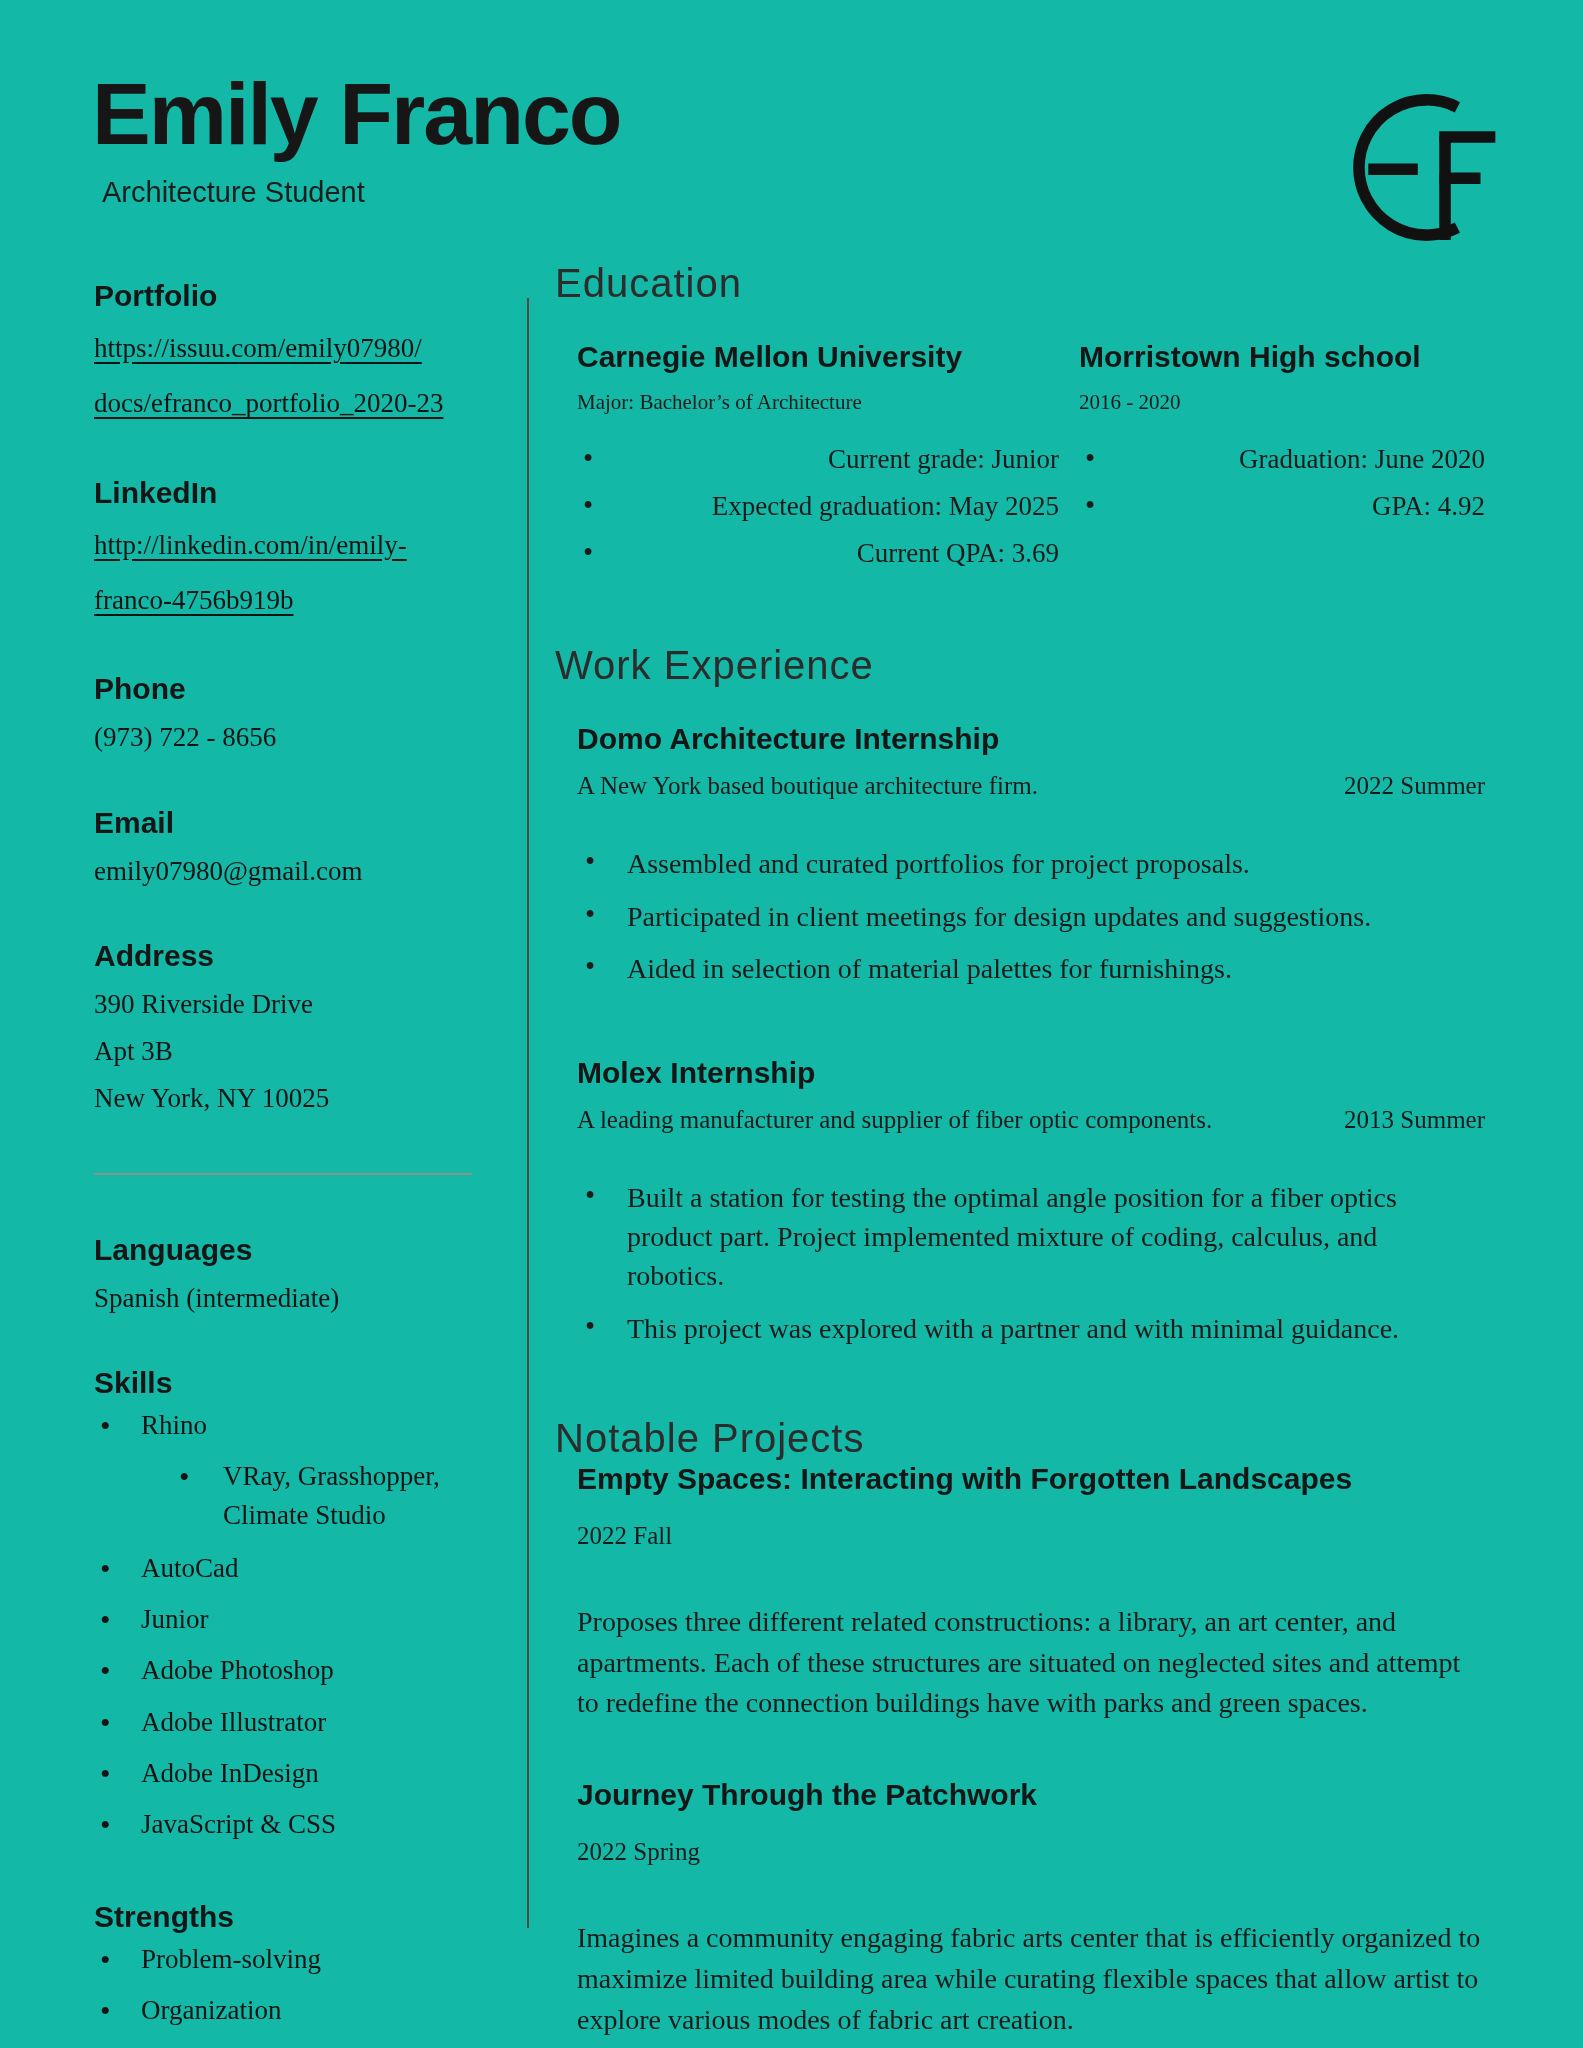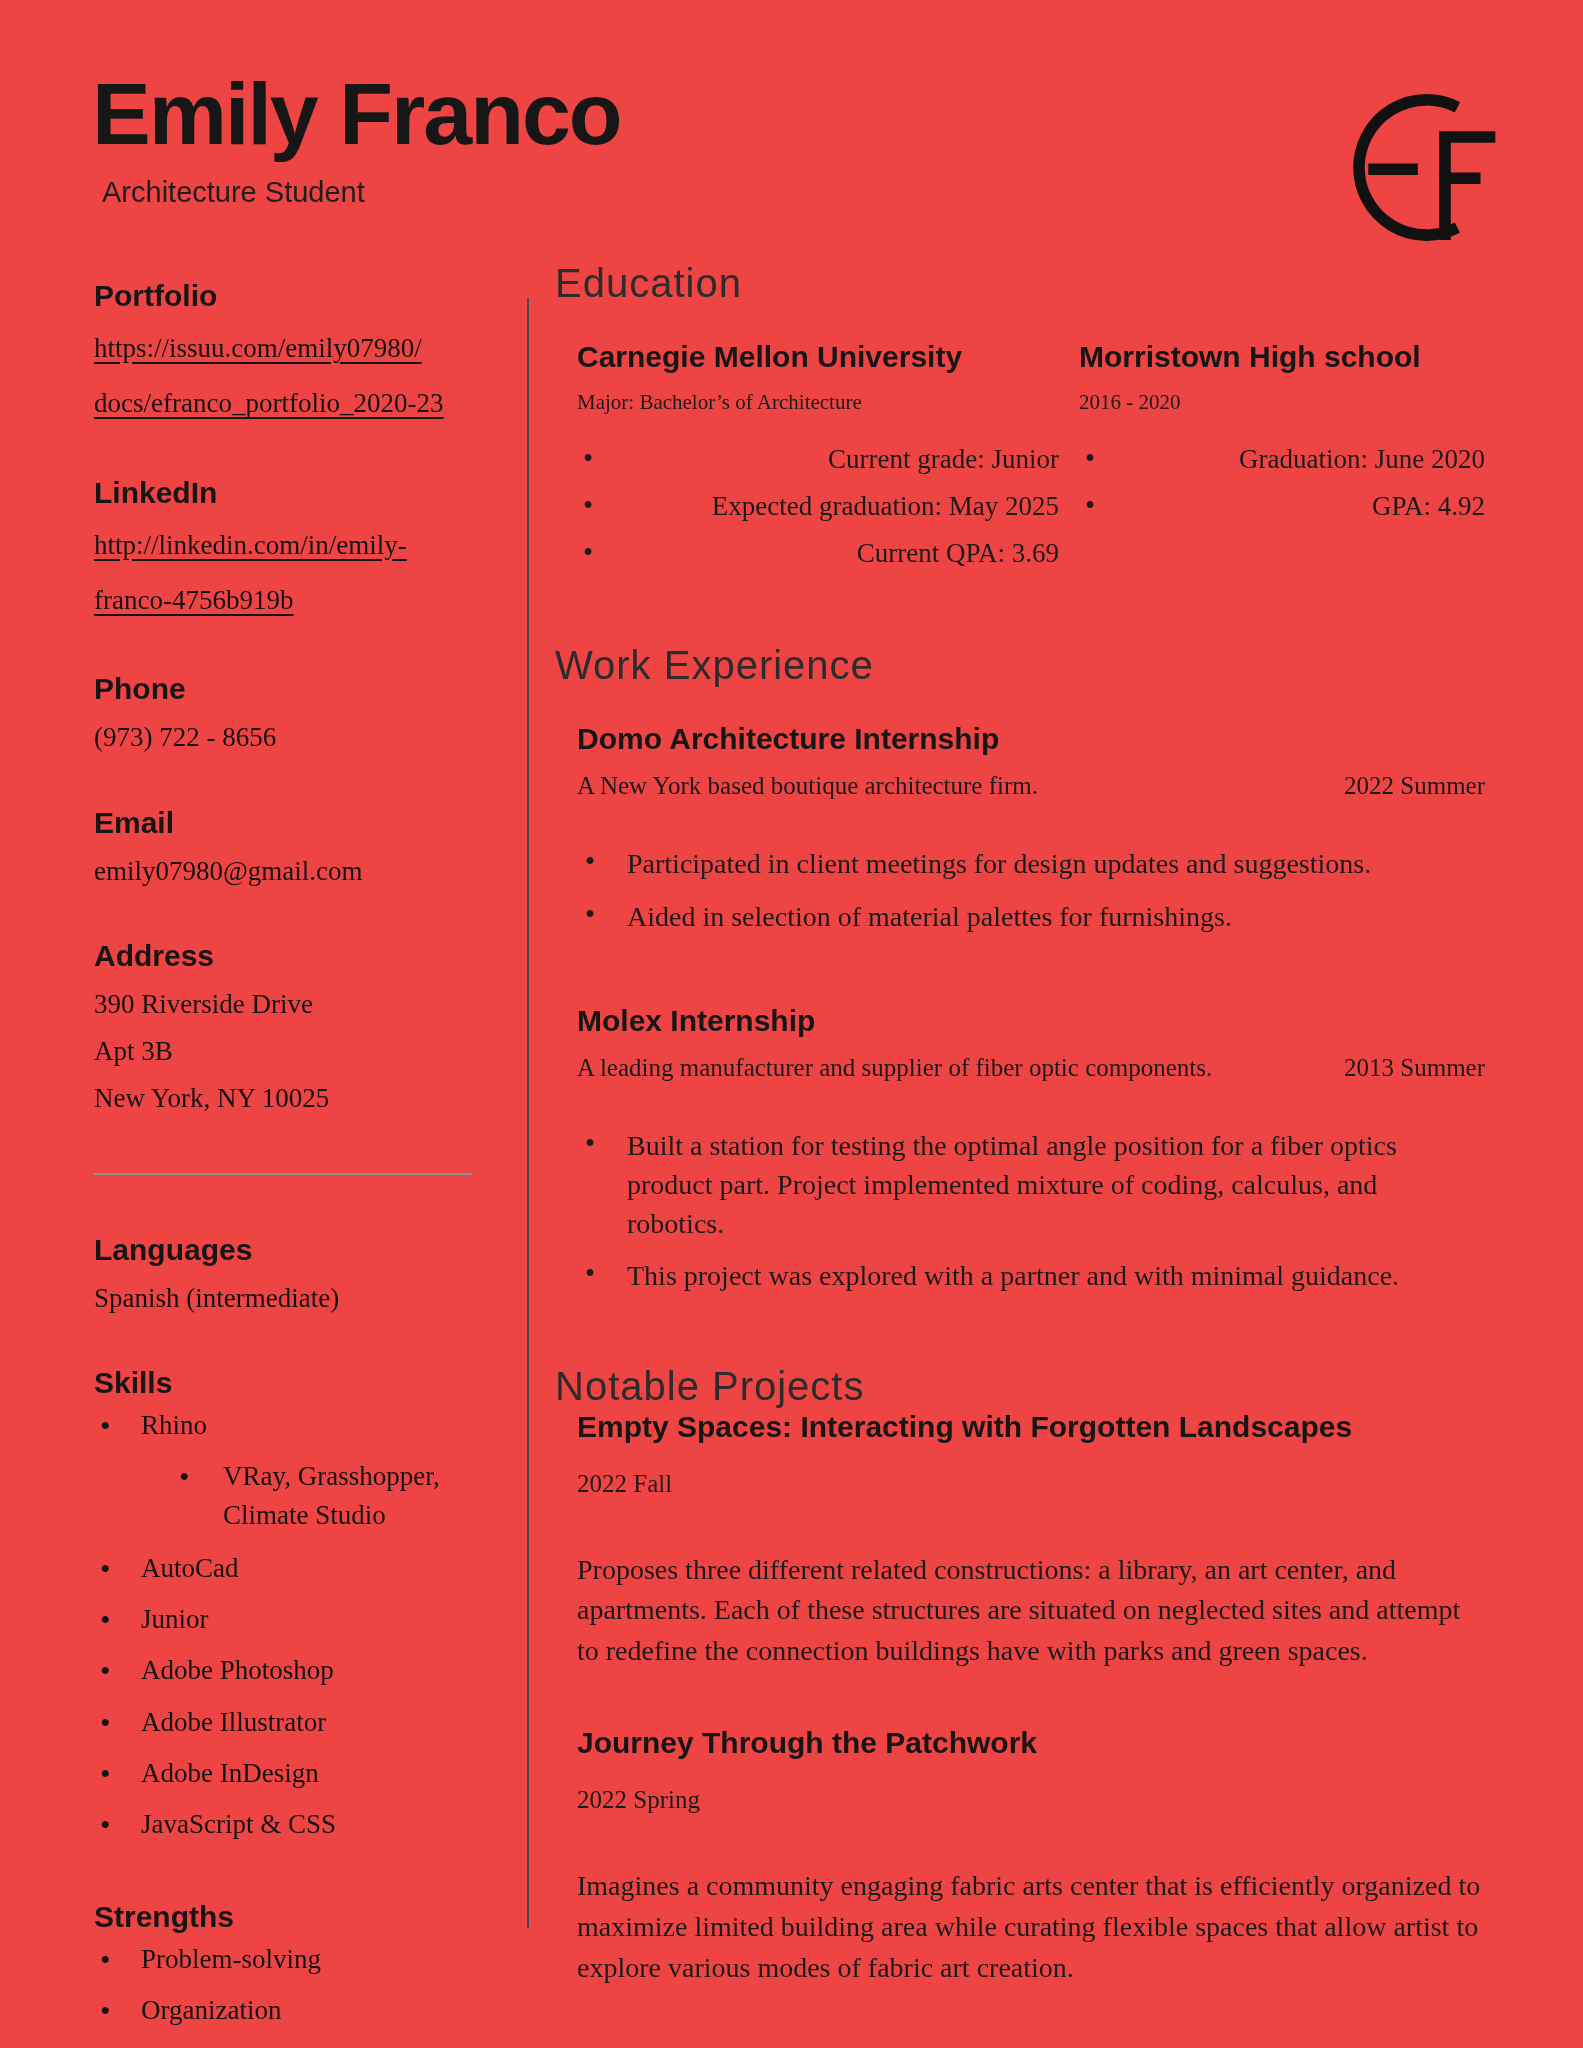--- a/index.html
+++ b/index.html
@@ -1,21 +1,21 @@
 <!DOCTYPE html>
 <html><head>
 <meta charset="utf-8">
 <style>
   * { box-sizing: border-box; margin: 0; padding: 0; }
   html,body { background:#ffffff; }
   .page {
     position: relative;
     width: 1583px;
     height: 2048px;
-    background: #ef4444;
+    background: #14b8a6;
     color: #1b1b1b;
     font-family: "Liberation Serif", "DejaVu Serif", serif;
     overflow: hidden;
   }
   
   .header { padding: 70px 0 0 92px; position: relative; }
   .name {
     font-family: "Liberation Sans", "DejaVu Sans", sans-serif;
     font-weight: 700;
     font-size: 88px;
@@ -287,20 +287,21 @@
       <section class="work-section">
         <h2 class="section-h">Work Experience</h2>
 
         <div class="job">
           <h3 class="sub-h">Domo Architecture Internship</h3>
           <div class="job-meta">
             <span class="job-desc">A  New York based boutique architecture firm.</span>
             <span class="job-date">2022 Summer</span>
           </div>
           <ul class="job-list">
+            <li>Assembled and curated portfolios for project proposals.</li>
             <li>Participated in client meetings for design updates and suggestions.</li>
             <li>Aided in selection of material palettes for furnishings.</li>
           </ul>
         </div>
 
         <div class="job">
           <h3 class="sub-h">Molex Internship</h3>
           <div class="job-meta">
             <span class="job-desc">A leading manufacturer and supplier of fiber optic components.</span>
             <span class="job-date">2013 Summer</span>

